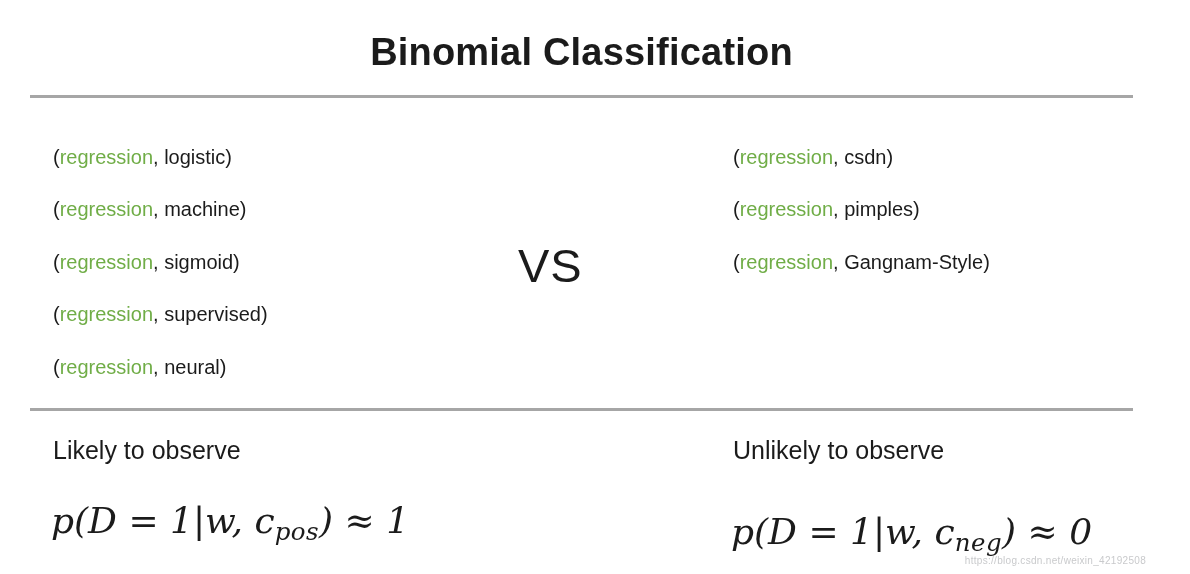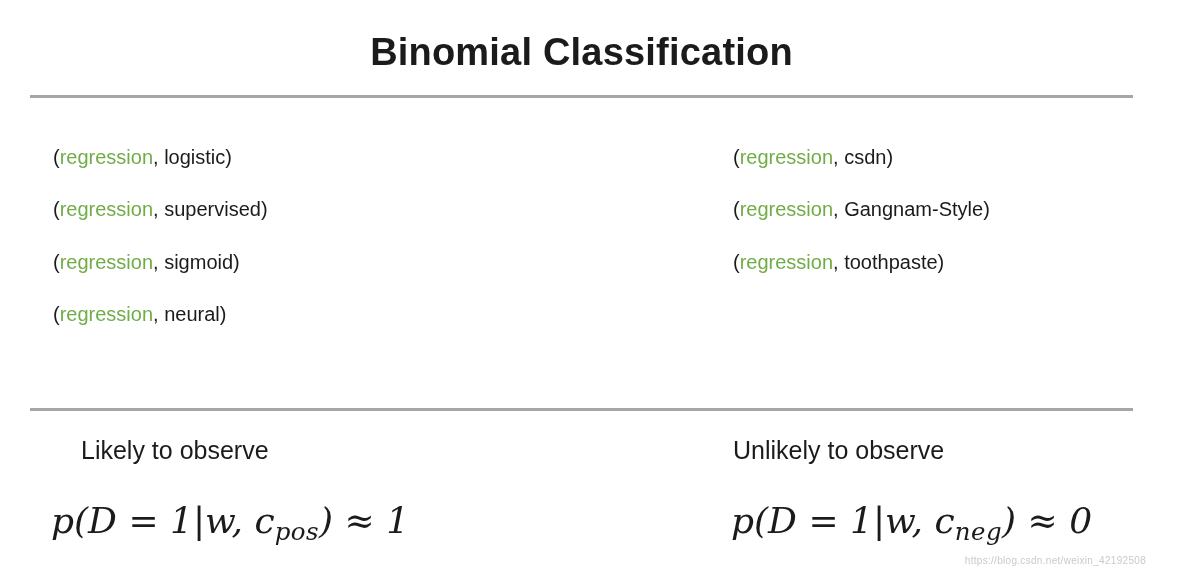--- a/index.html
+++ b/index.html
@@ -61,34 +61,34 @@
     letter-spacing: 1px;
   }
   .caption {
     position: absolute;
     top: 436px;
     font-size: 25px;
     line-height: 28px;
     color: var(--text-black, #1b1b1b);
     white-space: nowrap;
   }
-  .caption.left-col  { left: 53px; margin-left: 28px; }
+  .caption.left-col  { left: 53px; }
   .caption.right-col { left: 733px; }
   .formula {
     position: absolute;
     top: 502px;
     font-family: "DejaVu Serif", serif;
     font-style: italic;
     font-size: 36px;
     line-height: 38px;
     color: var(--text-black, #1b1b1b);
     white-space: nowrap;
   }
   .formula.left-col  { left: 51px; }
-  .formula.right-col { left: 731px; }
+  .formula.right-col { left: 731px; margin-top: 11px; }
   .formula .sub {
     font-size: 0.68em;
     position: relative;
     top: 0.28em;
     letter-spacing: 0.5px;
   }
   .watermark {
     position: absolute;
     right: 7px;
     bottom: 8px;
@@ -101,30 +101,32 @@
 <body>
 
 <div class="slide">
 
   <div class="title">Binomial Classification</div>
 
   <div class="divider top-rule"></div>
 
   <div class="pair-list left-col">
     <div><span class="tx">(</span><span class="kw">regression</span><span class="tx">, logistic)</span></div>
+    <div><span class="tx">(</span><span class="kw">regression</span><span class="tx">, machine)</span></div>
+    <div><span class="tx">(</span><span class="kw">regression</span><span class="tx">, sigmoid)</span></div>
     <div><span class="tx">(</span><span class="kw">regression</span><span class="tx">, supervised)</span></div>
-    <div><span class="tx">(</span><span class="kw">regression</span><span class="tx">, sigmoid)</span></div>
     <div><span class="tx">(</span><span class="kw">regression</span><span class="tx">, neural)</span></div>
   </div>
 
+  <div class="vs">VS</div>
 
   <div class="pair-list right-col">
     <div><span class="tx">(</span><span class="kw">regression</span><span class="tx">, csdn)</span></div>
+    <div><span class="tx">(</span><span class="kw">regression</span><span class="tx">, pimples)</span></div>
     <div><span class="tx">(</span><span class="kw">regression</span><span class="tx">, Gangnam-Style)</span></div>
-    <div><span class="tx">(</span><span class="kw">regression</span><span class="tx">, toothpaste)</span></div>
   </div>
 
   <div class="divider mid-rule"></div>
 
   <div class="caption left-col">Likely to observe</div>
   <div class="caption right-col">Unlikely to observe</div>
 
   <div class="formula left-col"><span>p(D = 1|w, c</span><span class="sub">pos</span><span>) ≈ 1</span></div>
 
   <div class="formula right-col"><span>p(D = 1|w, c</span><span class="sub">neg</span><span>) ≈ 0</span></div>

